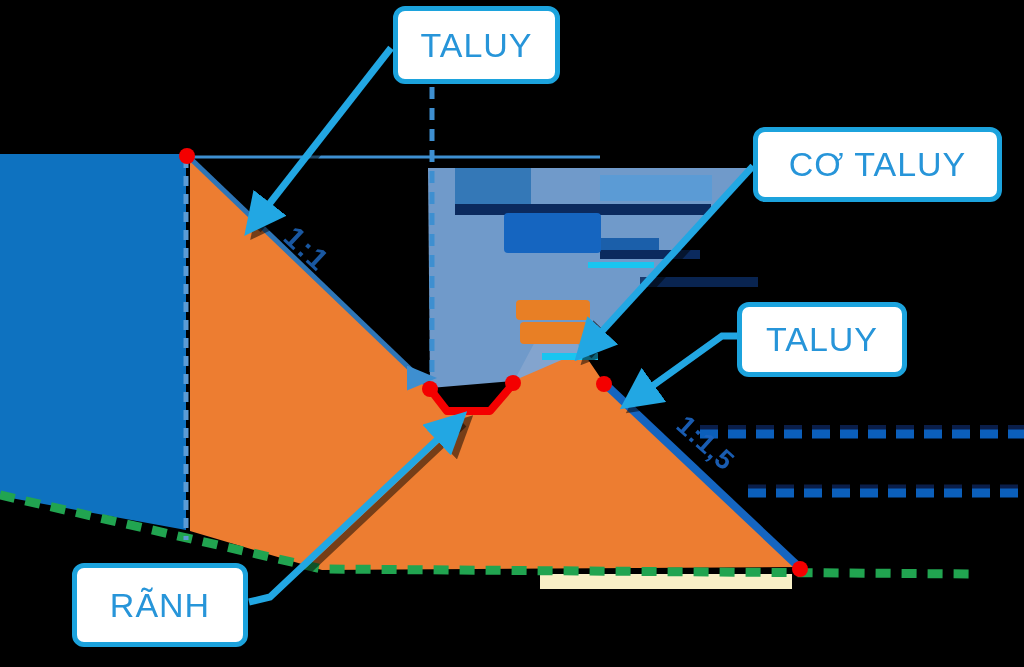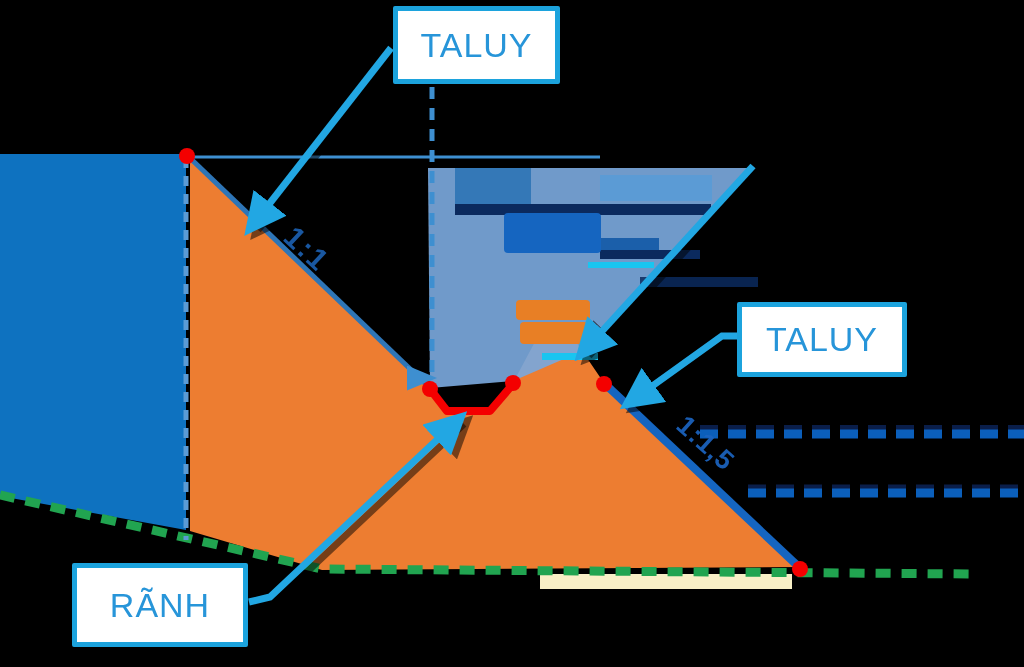--- a/index.html
+++ b/index.html
@@ -1,19 +1,19 @@
 <!DOCTYPE html>
 <html><head>
 <meta charset="utf-8">
 <style>
   html,body{margin:0;padding:0;background:#000;}
   .stage{position:relative;width:1024px;height:667px;background:#000;overflow:hidden;
          font-family:"Liberation Sans",sans-serif;}
   .stage svg{position:absolute;left:0;top:0;}
-  .callout{position:absolute;background:#fff;border:5px solid #1CA3DD;border-radius:2px;
+  .callout{position:absolute;background:#fff;border:5px solid #1CA3DD;border-radius:12px;
            display:flex;align-items:center;justify-content:center;
            color:#2795D9;font-size:34px;letter-spacing:1px;font-weight:400;
            box-sizing:border-box;}
   .slope-note{position:absolute;color:#1C5FAF;font-weight:bold;opacity:.92;}
   .note-cut{left:282px;top:232px;font-size:30px;transform:rotate(43deg);letter-spacing:2px;}
   .note-fill{left:672px;top:428px;font-size:27px;transform:rotate(42deg);letter-spacing:1px;color:#1C64C0;}
 </style>
 </head>
 <body>
 
@@ -85,16 +85,17 @@
   <line x1="391" y1="48" x2="252" y2="226" stroke="#22A7E3" stroke-width="7" marker-end="url(#ah)"></line>
   <line x1="753" y1="166" x2="583" y2="352" stroke="#22A7E3" stroke-width="7" marker-end="url(#ah)"></line>
   <path d="M737,336 L722,336 L630,402" fill="none" stroke="#22A7E3" stroke-width="7" marker-end="url(#ah)"></path>
   <path d="M249,602 L270,597 L458,420" fill="none" stroke="#22A7E3" stroke-width="7" marker-end="url(#ah)"></path>
 </svg>
 
 <div class="slope-note note-cut">1:1</div>
 <div class="slope-note note-fill">1:1,5</div>
 
 <div class="callout" style="left:393px;top:6px;width:167px;height:78px;">TALUY</div>
+<div class="callout" style="left:753px;top:127px;width:249px;height:75px;">CƠ TALUY</div>
 <div class="callout" style="left:737px;top:302px;width:170px;height:75px;">TALUY</div>
 <div class="callout" style="left:72px;top:563px;width:176px;height:84px;text-align:center;">RÃNH</div>
 
 </div>
 
 </body></html>

